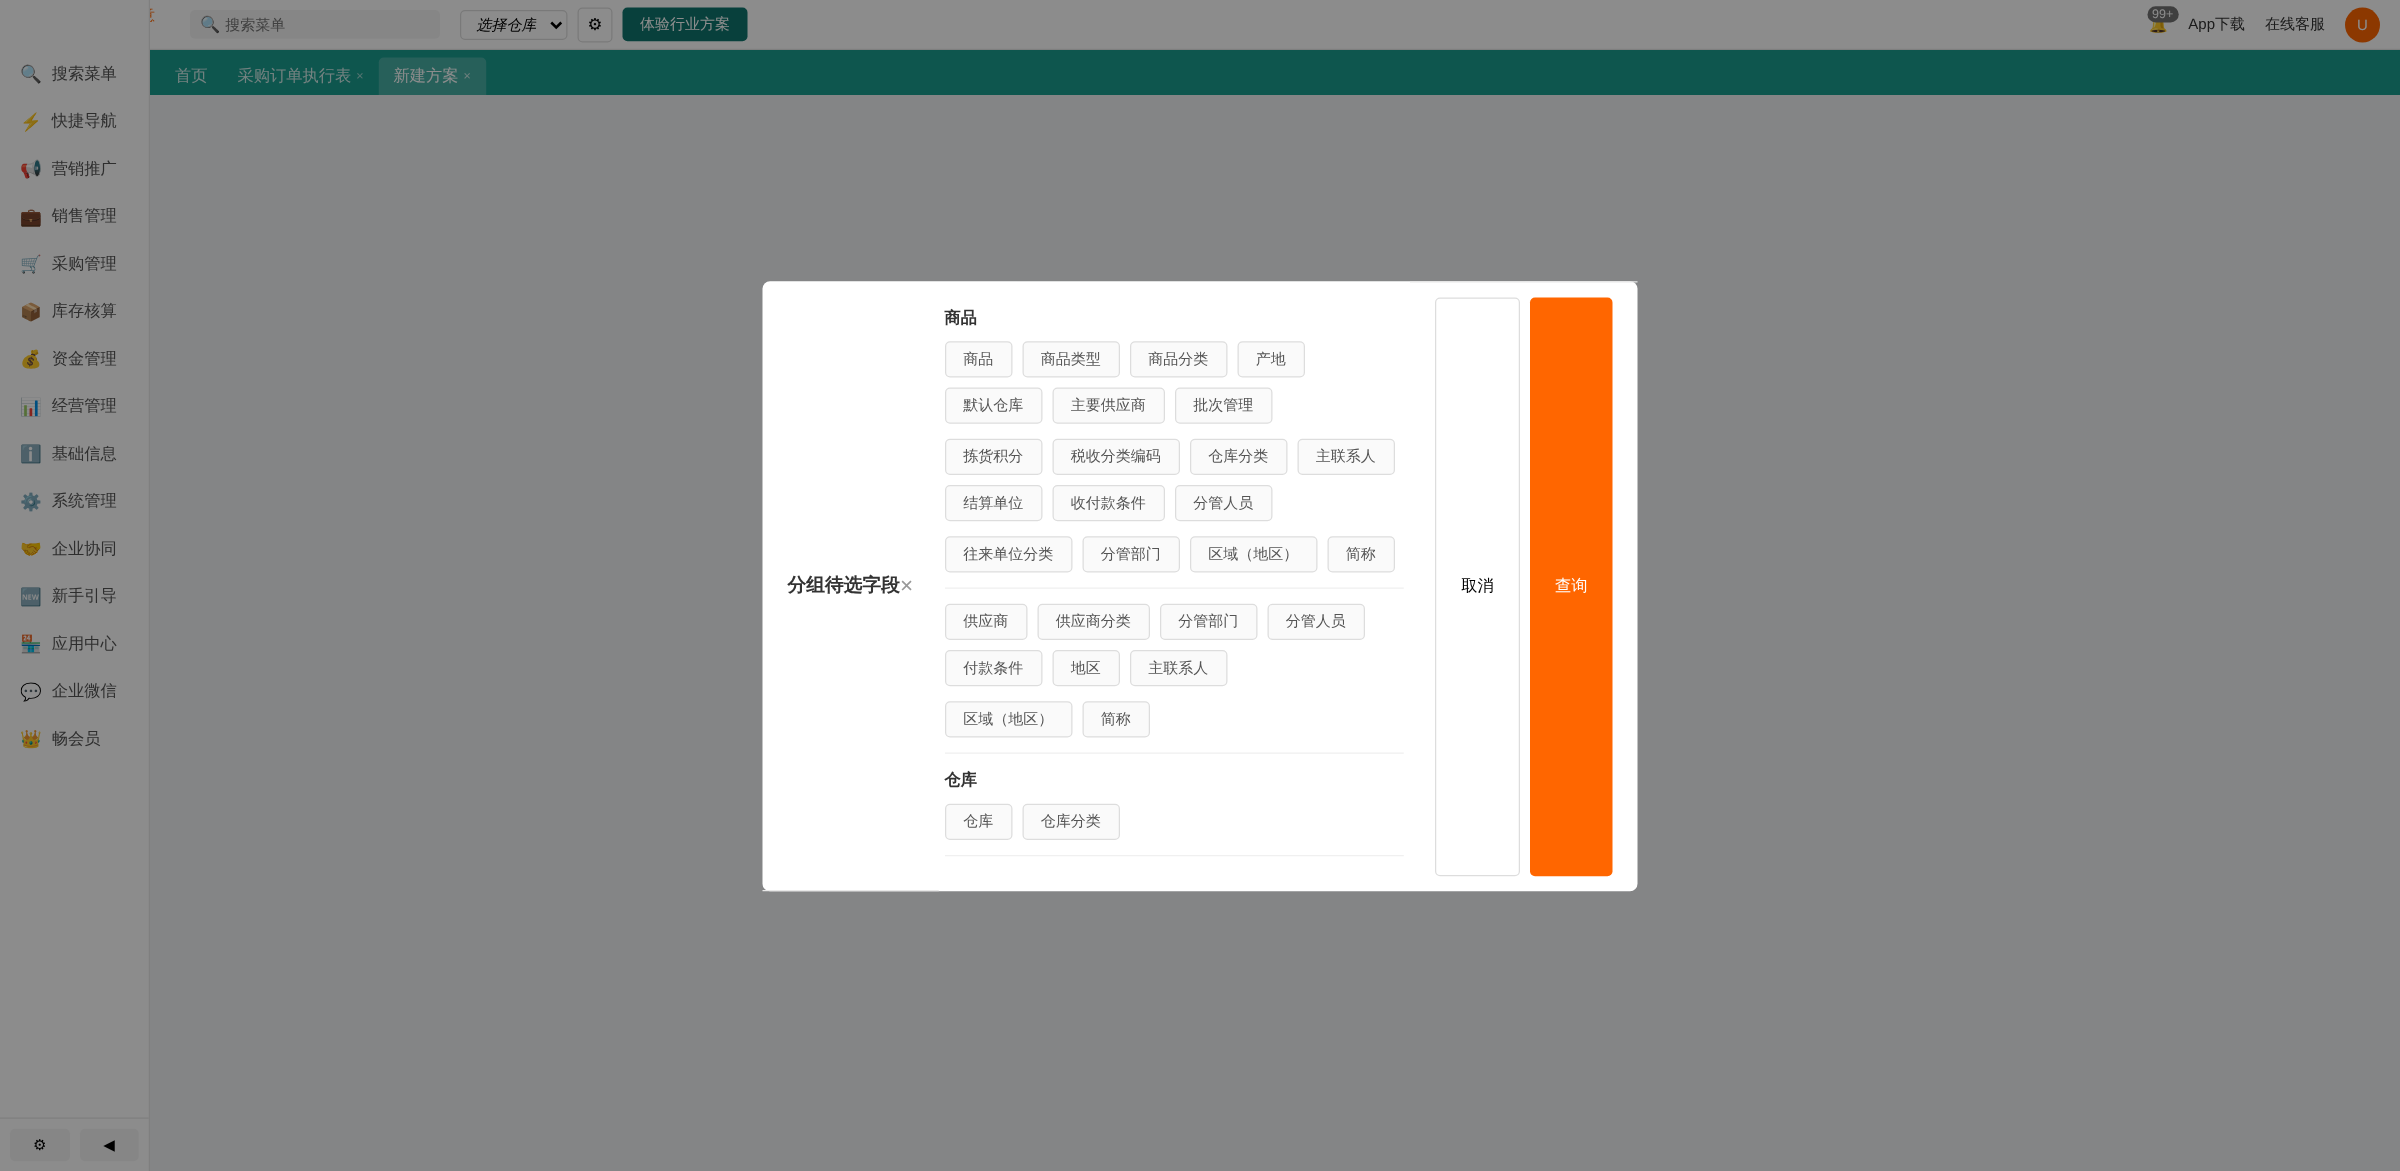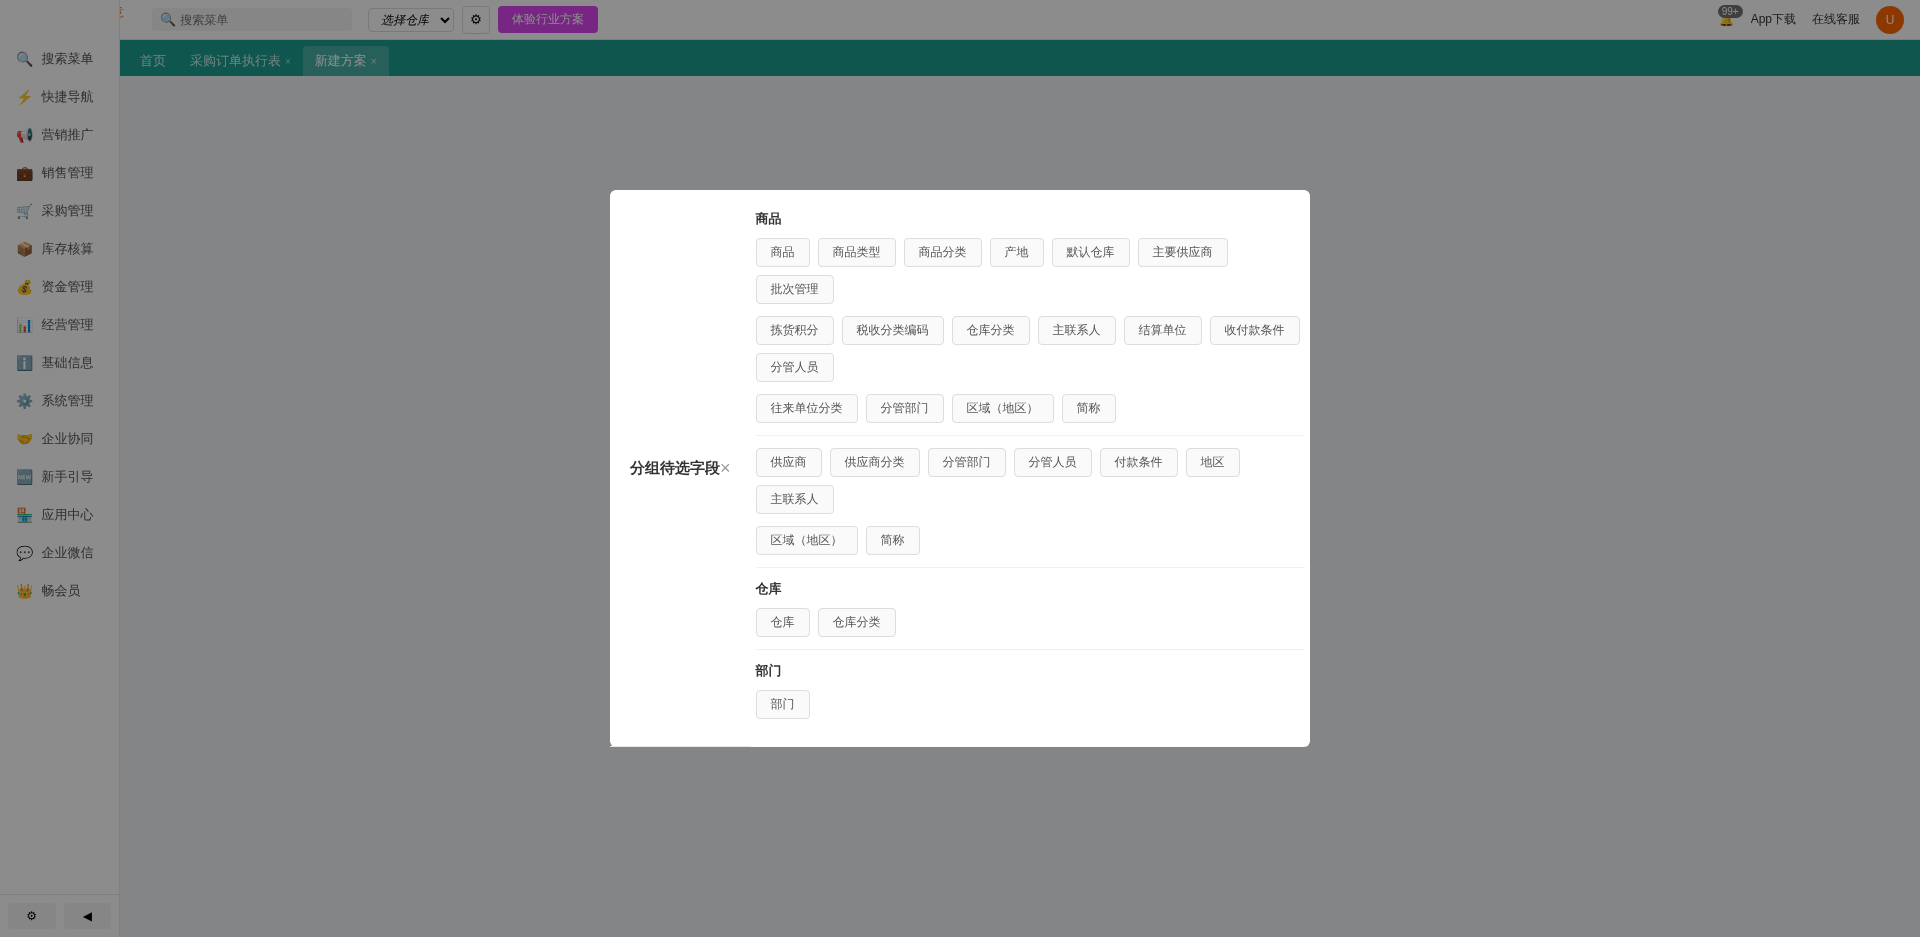--- a/index.html
+++ b/index.html
@@ -51,21 +51,21 @@
     .header-select {
       border: 1px solid #ddd; border-radius: 4px; padding: 3px 8px; font-size: 12px;
       background: #fff;
       font-style: italic;
     }
     .gear-btn {
       width: 28px; height: 28px; border: 1px solid #ddd; border-radius: 4px;
       background: #fff; cursor: pointer; display: flex; align-items: center; justify-content: center;
     }
     .experience-btn {
-      background: #d946ef; color: #fff; border: none; border-radius: 4px;
+      background: #0f766e; color: #fff; border: none; border-radius: 4px;
       padding: 5px 14px; font-size: 12px; cursor: pointer;
     }
     .header-right {
       display: flex; align-items: center; gap: 16px; font-size: 12px;
     }
     .badge-btn {
       position: relative; cursor: pointer; color: #333;
     }
     .badge { 
       position: absolute; top: -8px; right: -8px;
@@ -434,27 +434,25 @@
       <div>
         <div class="section-title">仓库</div>
         <div class="tags-row">
           <span class="tag-item">仓库</span>
           <span class="tag-item">仓库分类</span>
         </div>
       </div>
 
       <hr class="section-divider">
 
-      <div>
-        <div class="section-title">部门</div>
-        <div class="tags-row">
-          <span class="tag-item">部门</span>
-        </div>
-      </div>
 
     </div>
 
     <div class="modal-hscroll">
       <div class="modal-hscroll-thumb"></div>
     </div>
 
+    <div class="modal-footer">
+      <button class="btn-cancel">取消</button>
+      <button class="btn-confirm">查询</button>
+    </div>
   </div>
 </div>
 
 </body></html>

